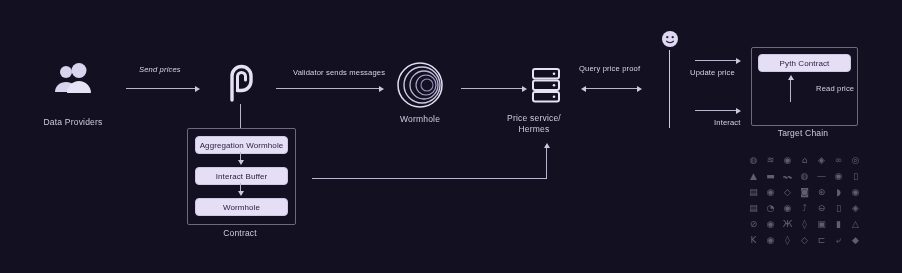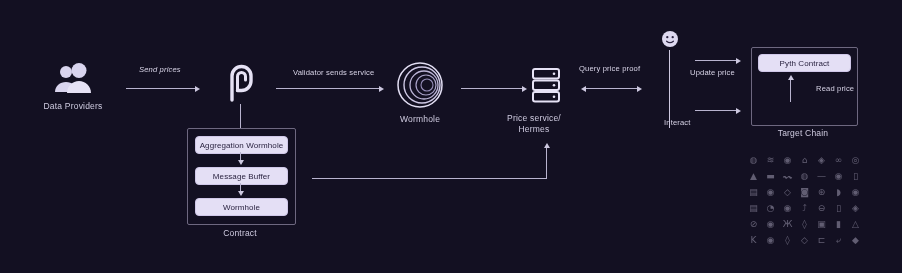--- a/index.html
+++ b/index.html
@@ -107,36 +107,36 @@
 <div id="stage">
 
   <div class="icon" style="left:50px;top:62px;width:46px;height:34px;">
     <svg width="46" height="34" viewBox="0 0 46 34">
       <circle cx="16" cy="10" r="6" fill="#d9d4ee"></circle>
       <circle cx="29" cy="8.5" r="7.5" fill="#d9d4ee"></circle>
       <path d="M5 30c0-6 5-10 11-10s11 4 11 10z" fill="#d9d4ee"></path>
       <path d="M17 31c0-7 5.5-12 12-12s12 5 12 12z" fill="#e6e2f5"></path>
     </svg>
   </div>
-  <div class="node-label" style="left:33px;top:101px;width:80px;">Data Providers</div>
+  <div class="node-label" style="left:33px;top:117px;width:80px;">Data Providers</div>
 
   <div class="edge-label" style="left:139px;top:65px;font-style:italic;">Send prices</div>
   <div class="arrow-line" style="left:126px;top:88px;width:70px;"></div>
   <div class="arrow-head-r" style="left:195px;top:85.5px;"></div>
 
   <div class="icon" style="left:224px;top:62px;width:34px;height:40px;">
     <svg width="34" height="40" viewBox="0 0 34 40">
       <path d="M8 38 L8 14 A9.5 9.5 0 0 1 27 14 L27 19 A9.5 9.5 0 0 1 17.5 28.5 L13.5 28.5" fill="none" stroke="#e6e2f5" stroke-width="3.4" stroke-linecap="round"></path>
       <path d="M13.5 28.5 L13.5 14.5 A4 4 0 0 1 21.5 14.5 L21.5 18" fill="none" stroke="#e6e2f5" stroke-width="3" stroke-linecap="round"></path>
     </svg>
   </div>
 
   <div class="arrow-vline" style="left:240px;top:104px;height:24px;"></div>
 
-  <div class="edge-label" style="left:293px;top:68px;">Validator sends service</div>
+  <div class="edge-label" style="left:293px;top:68px;">Validator sends messages</div>
   <div class="arrow-line" style="left:276px;top:88px;width:104px;"></div>
   <div class="arrow-head-r" style="left:379px;top:85.5px;"></div>
 
   <div class="icon" style="left:396px;top:61px;width:48px;height:48px;">
     <svg width="48" height="48" viewBox="0 0 48 48">
       <circle cx="24" cy="24" r="22" fill="none" stroke="#e2def3" stroke-width="1.5"></circle>
       <circle cx="26" cy="24" r="18" fill="none" stroke="#cfc9e6" stroke-width="1.4"></circle>
       <circle cx="28" cy="24" r="14" fill="none" stroke="#bdb6d8" stroke-width="1.3"></circle>
       <circle cx="30" cy="24" r="10" fill="none" stroke="#a9a2c8" stroke-width="1.2"></circle>
       <circle cx="31" cy="24" r="6" fill="none" stroke="#958db8" stroke-width="1.1"></circle>
@@ -174,29 +174,29 @@
     </svg>
   </div>
   <div class="arrow-vline" style="left:669px;top:50px;height:78px;background:#cdc8e0;"></div>
 
   <div class="arrow-line" style="left:695px;top:60px;width:42px;"></div>
   <div class="arrow-head-r" style="left:736px;top:57.5px;"></div>
   <div class="edge-label" style="left:690px;top:68px;">Update price</div>
 
   <div class="arrow-line" style="left:695px;top:110px;width:42px;"></div>
   <div class="arrow-head-r" style="left:736px;top:107.5px;"></div>
-  <div class="edge-label" style="left:664px;top:118px;text-align:center;">Interact</div>
+  <div class="edge-label" style="left:714px;top:118px;text-align:center;">Interact</div>
 
   <div class="group-box" style="left:187px;top:128px;width:107px;height:95px;"></div>
 
   <div class="lav-box" style="left:195px;top:136px;width:91px;height:16px;">Aggregation Wormhole</div>
   <div class="arrow-vline" style="left:240px;top:152px;height:10px;"></div>
   <div class="arrow-head-d" style="left:237.5px;top:160px;"></div>
 
-  <div class="lav-box" style="left:195px;top:167px;width:91px;height:16px;">Message Buffer</div>
+  <div class="lav-box" style="left:195px;top:167px;width:91px;height:16px;">Interact Buffer</div>
   <div class="arrow-vline" style="left:240px;top:183px;height:10px;"></div>
   <div class="arrow-head-d" style="left:237.5px;top:191px;"></div>
 
   <div class="lav-box" style="left:195px;top:198px;width:91px;height:16px;">Wormhole</div>
 
   <div class="node-label" style="left:200px;top:228px;width:80px;">Contract</div>
 
   <div class="arrow-line" style="left:312px;top:178px;width:234px;"></div>
   <div class="arrow-vline" style="left:546px;top:148px;height:31px;"></div>
   <div class="arrow-head-u" style="left:543.5px;top:143px;"></div>

